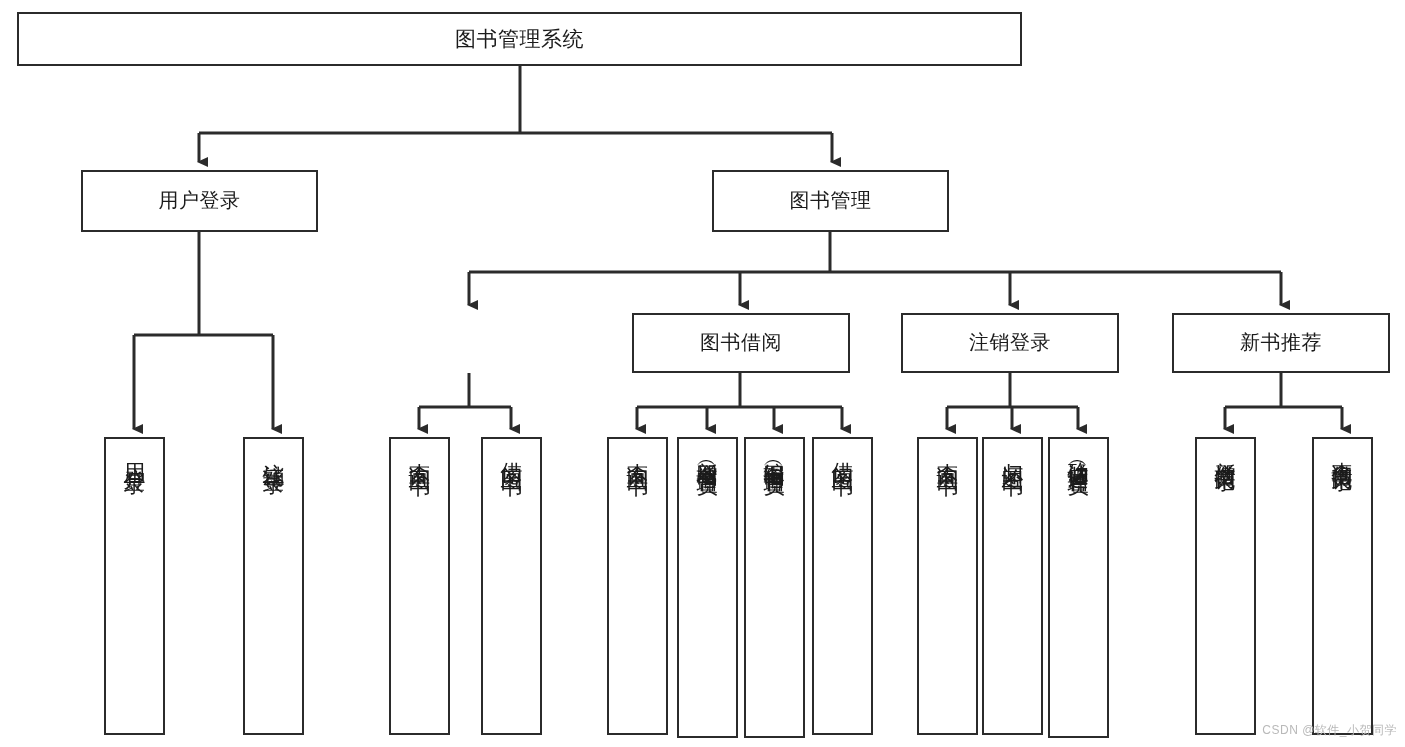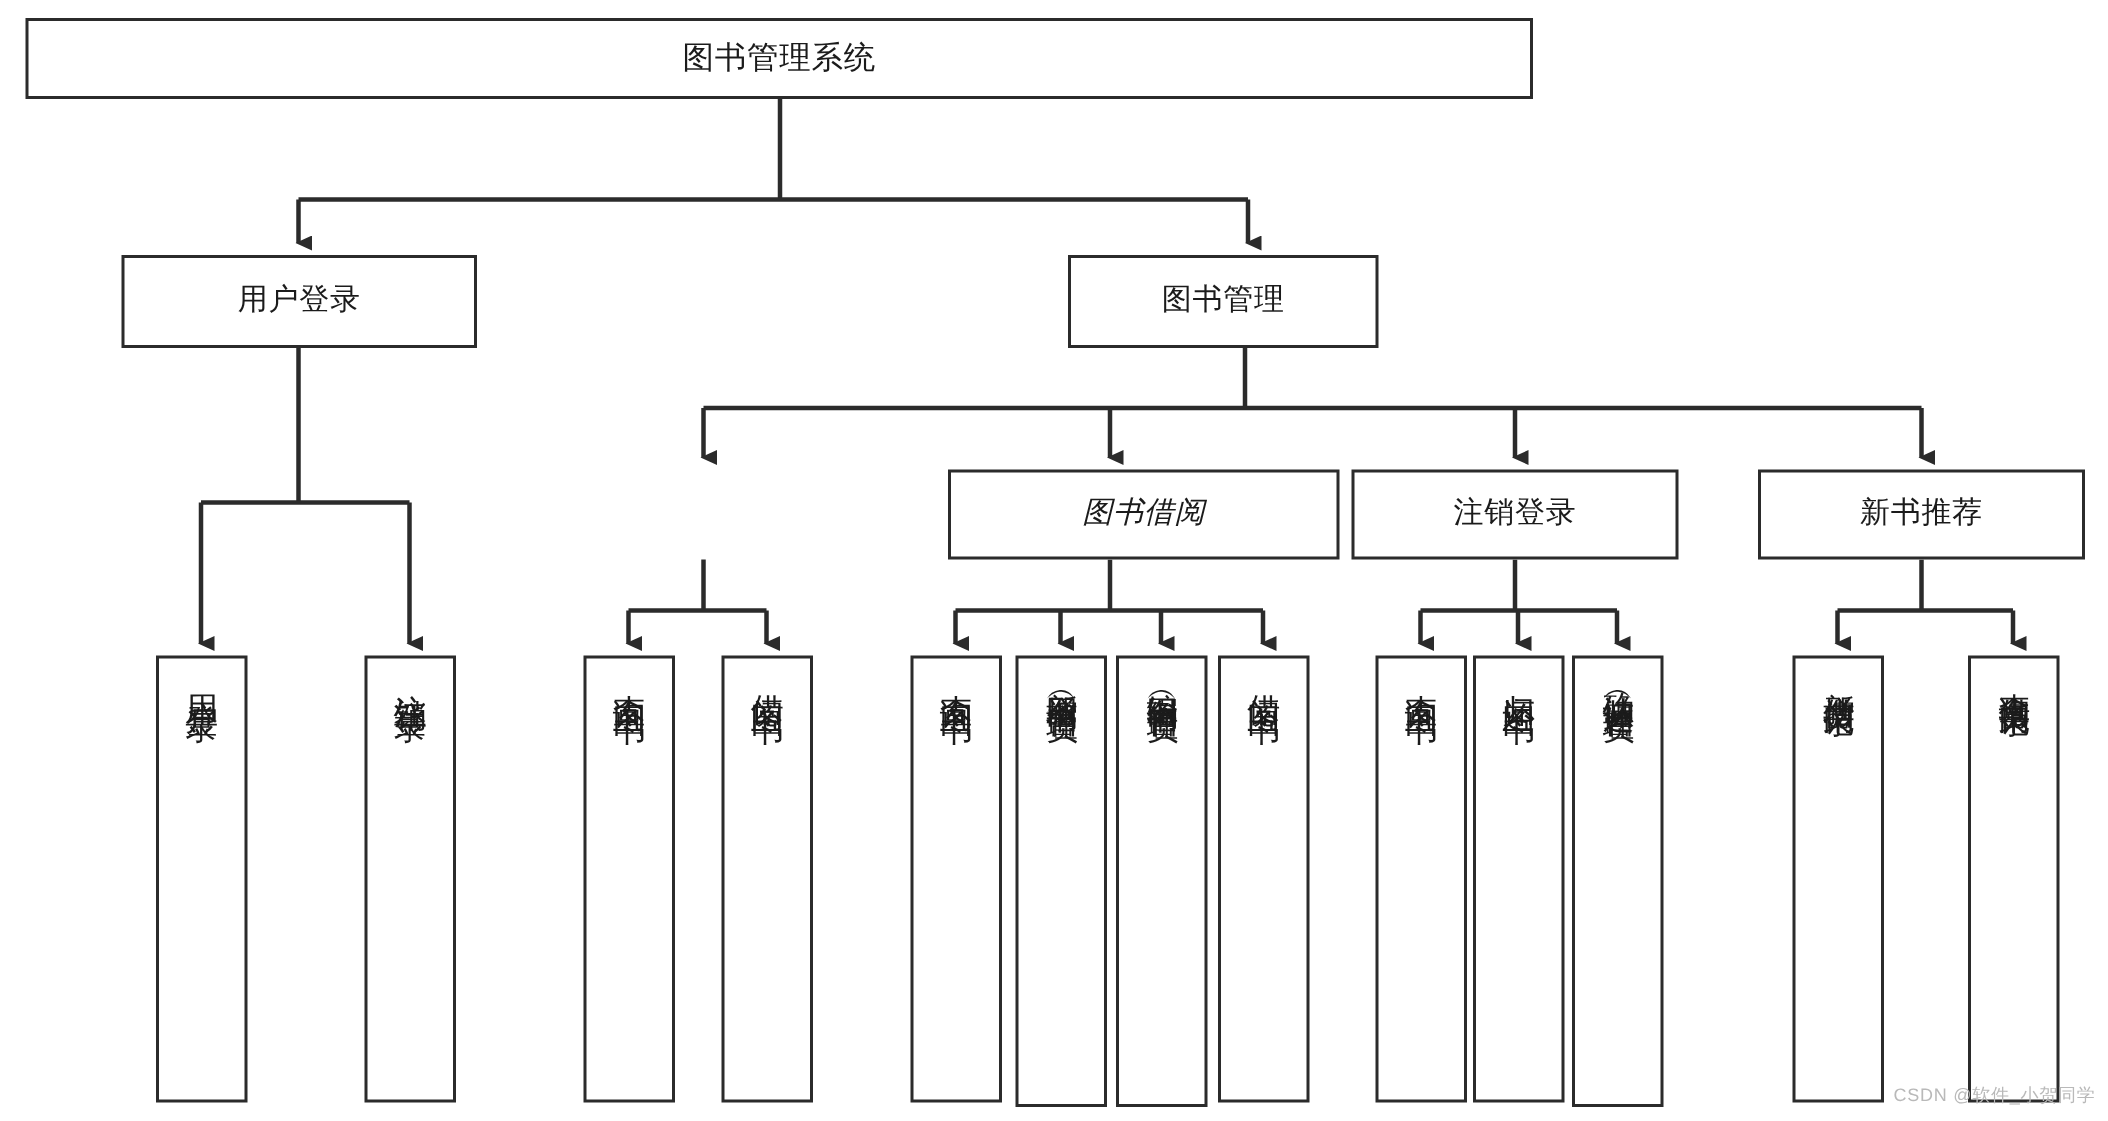--- a/index.html
+++ b/index.html
@@ -102,25 +102,25 @@
     </g>
   </svg>
 
   <div class="node root" style="left:17px;top:12px;width:1005px;height:54px;">
     <span class="label">图书管理系统</span>
   </div>
 
   <div class="node lvl2" style="left:81px;top:170px;width:237px;height:62px;">
     <span class="label">用户登录</span>
   </div>
-  <div class="node lvl2" style="left:712px;top:170px;width:207px;height:62px;">
+  <div class="node lvl2" style="left:712px;top:170px;width:237px;height:62px;">
     <span class="label">图书管理</span>
   </div>
 
-  <div class="node lvl3" style="left:632px;top:313px;width:261px;height:60px;font-style:italic;">
+  <div class="node lvl3" style="left:632px;top:313px;width:218px;height:60px;">
     <span class="label">图书借阅</span>
   </div>
   <div class="node lvl3" style="left:901px;top:313px;width:218px;height:60px;">
     <span class="label">注销登录</span>
   </div>
   <div class="node lvl3" style="left:1172px;top:313px;width:218px;height:60px;">
     <span class="label">新书推荐</span>
   </div>
 
   <div class="node leaf" style="left:104px;top:437px;width:61px;height:298px;">

